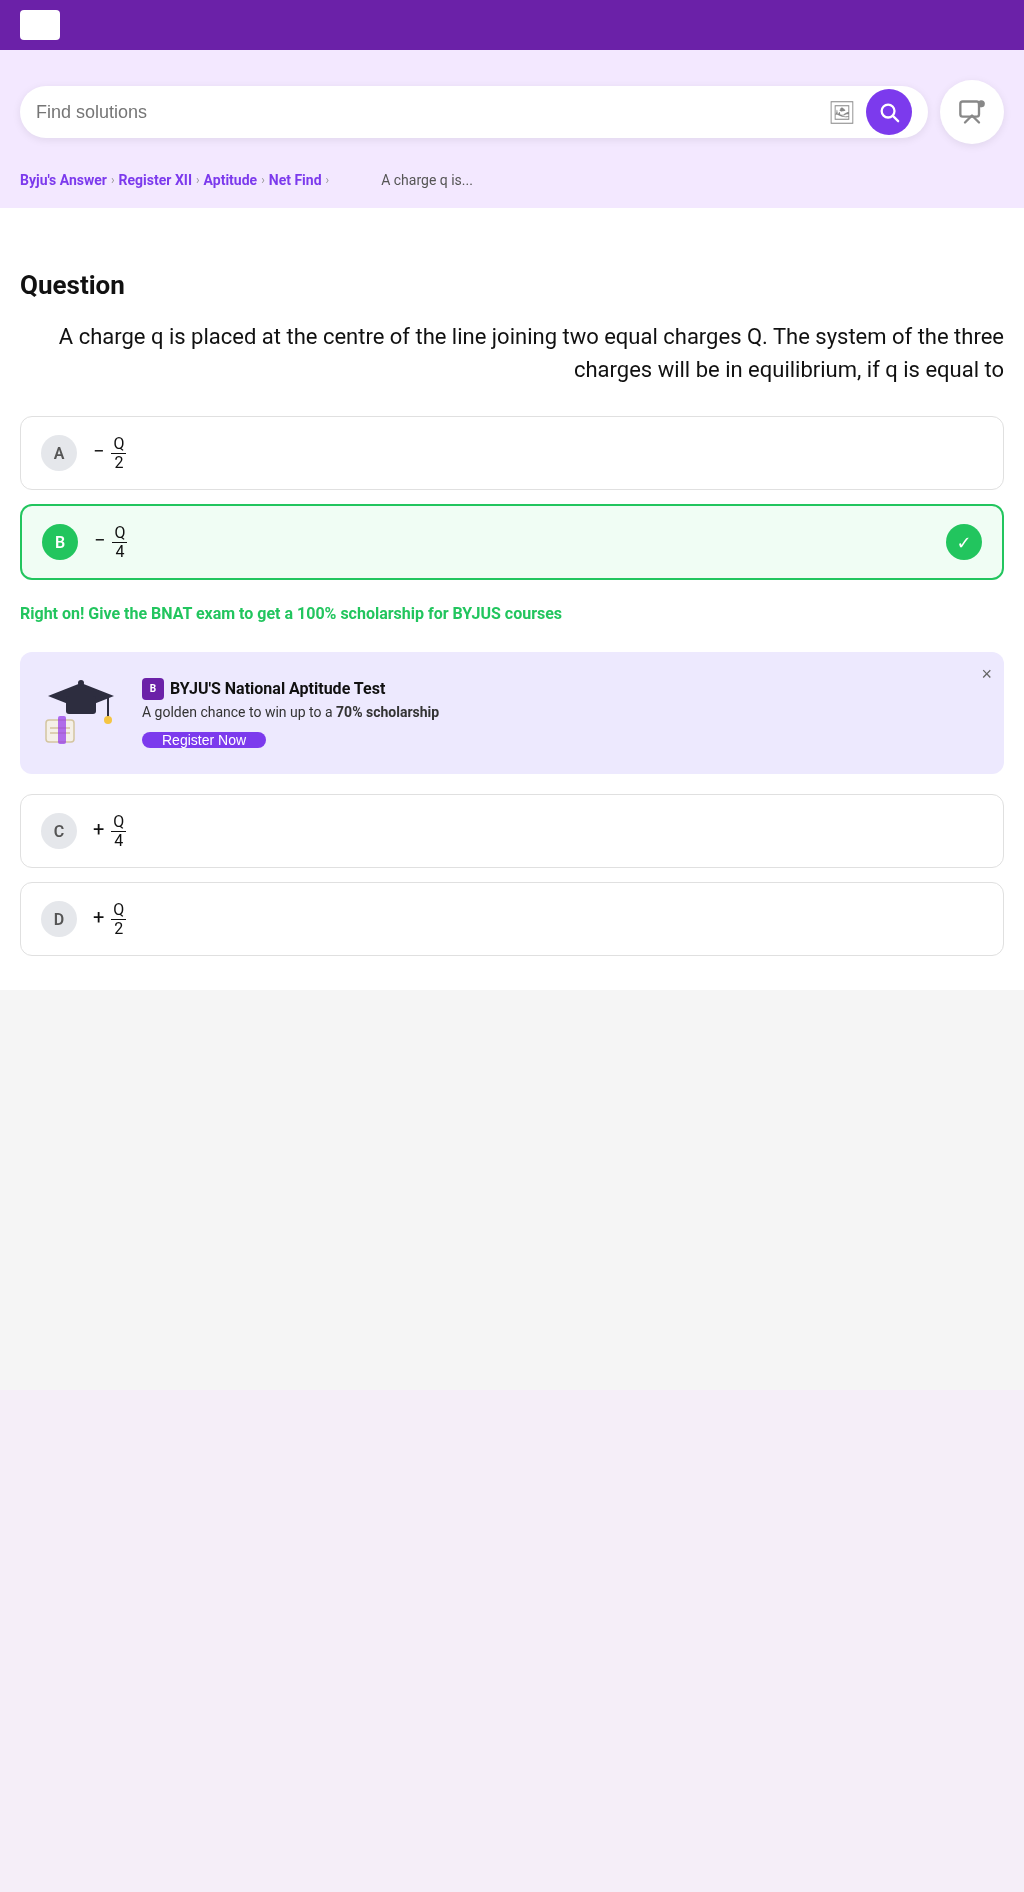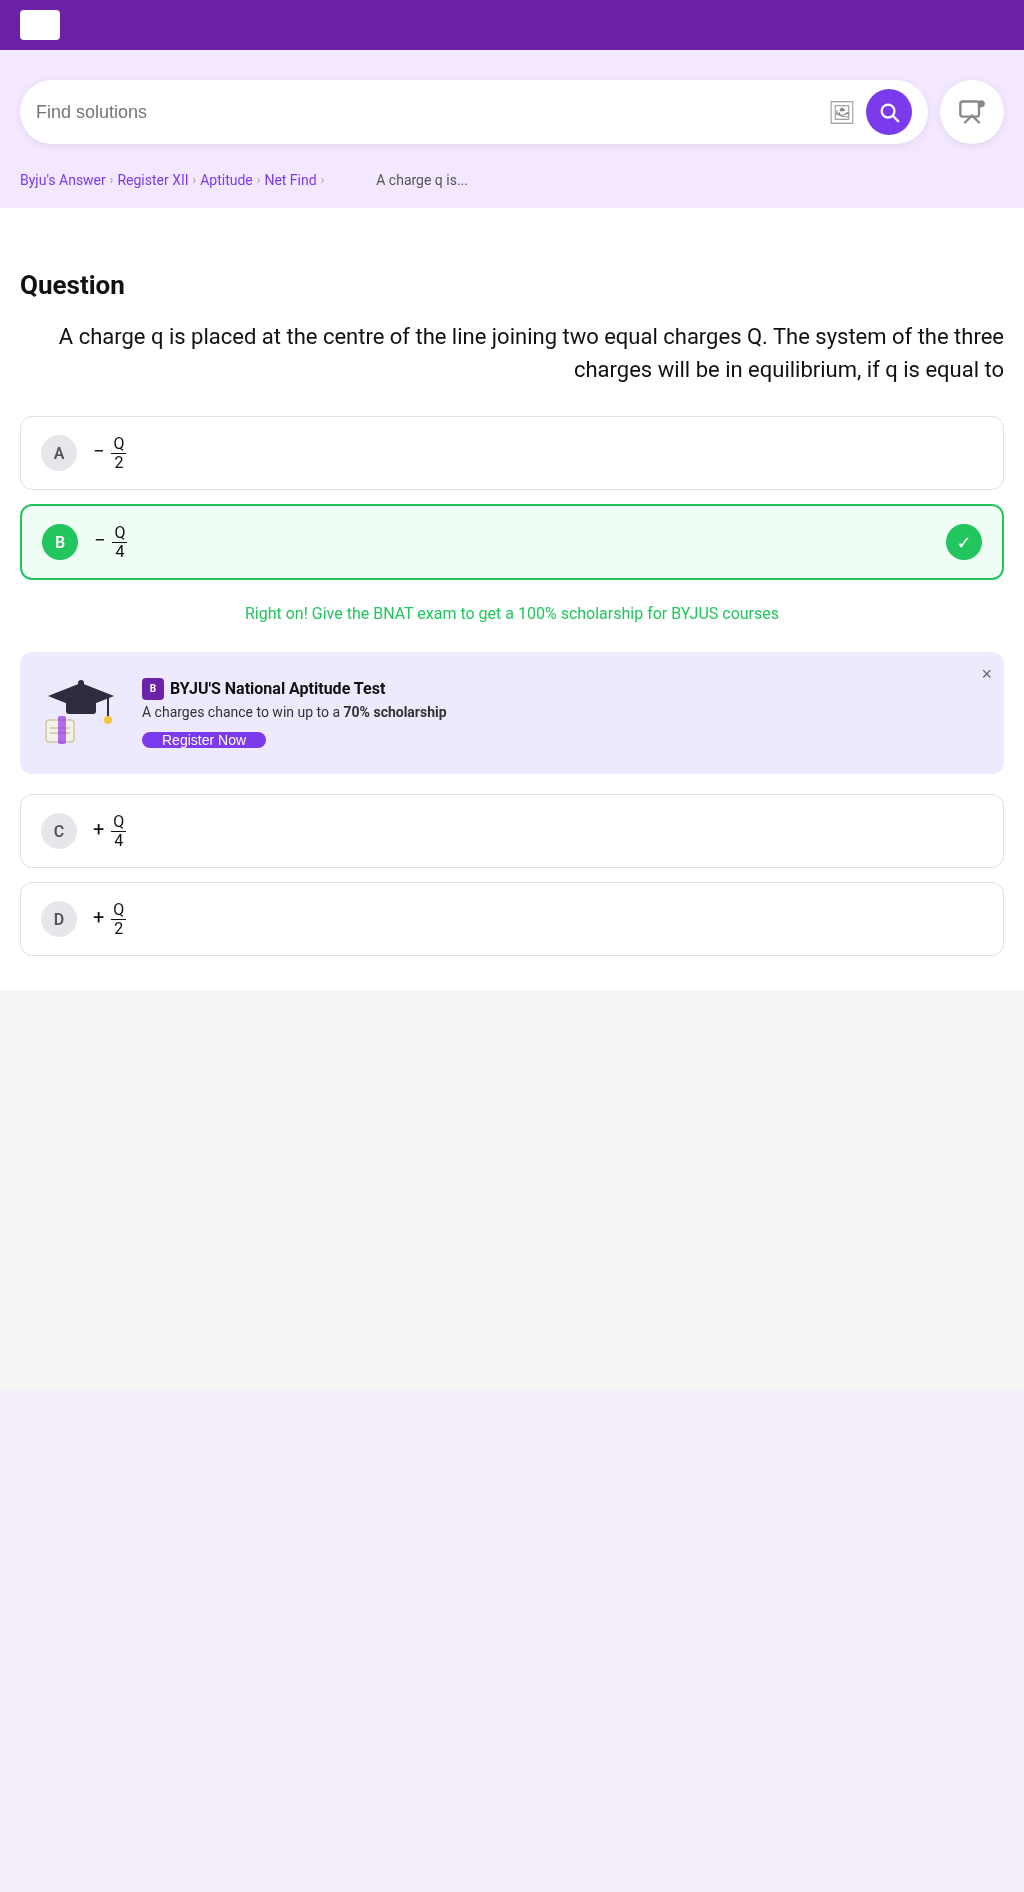--- a/index.html
+++ b/index.html
@@ -33,21 +33,21 @@
       background: #f3e8ff;
       padding: 30px 20px 20px 20px;
       display: flex;
       align-items: center;
       gap: 12px;
     }
     .search-bar {
       flex: 1;
       background: white;
       border-radius: 50px;
-      height: 64px;
+      height: 52px;
       display: flex;
       align-items: center;
       padding: 0 16px;
       box-shadow: 0 2px 8px rgba(0,0,0,0.08);
     }
     .search-input {
       flex: 1;
       border: none;
       outline: none;
       font-size: 18px;
@@ -95,20 +95,21 @@
       display: flex;
       align-items: center;
       flex-wrap: wrap;
       gap: 4px;
       font-size: 14px;
     }
     .breadcrumb-link {
       color: #7c3aed;
       cursor: pointer;
       text-decoration: none;
+      font-weight: bold;
     }
     .breadcrumb-sep {
       color: #999;
       font-size: 12px;
     }
     .breadcrumb-current {
       color: #555;
       margin-left: 48px;
     }
 
@@ -199,24 +200,23 @@
       line-height: 1;
     }
     .frac .num { border-bottom: 1.5px solid #111; padding: 0 2px 1px 2px; font-size: 16px; }
     .frac .den { padding: 1px 2px 0 2px; font-size: 16px; }
     .frac-sign { font-size: 20px; margin-right: 2px; }
 
     
     .correct-text {
       color: #22c55e;
       font-size: 16px;
-      font-weight: 400;
+      font-weight: 700;
       padding: 8px 0 16px 0;
       line-height: 1.5;
-      text-align: center;
     }
 
     
     .bnat-banner {
       background: #ede9fe;
       border-radius: 12px;
       margin: 10px 0 20px 0;
       padding: 16px;
       display: flex;
       align-items: center;
@@ -378,21 +378,21 @@
 
           <rect x="30" y="28" width="30" height="18" rx="3" fill="#2d2d3f"></rect>
         </svg>
       </div>
       <div class="bnat-content">
         <div class="bnat-title">
           <span class="bnat-logo-icon">B</span>
           <span>BYJU'S National Aptitude Test</span>
         </div>
         <div class="bnat-subtitle">
-          <span>A charges chance to win up to a </span><strong>70% scholarship</strong>
+          <span>A golden chance to win up to a </span><strong>70% scholarship</strong>
         </div>
         <button class="bnat-register-btn">Register Now</button>
       </div>
       <button class="bnat-close">×</button>
     </div>
 
     <div class="option-item">
       <div class="option-badge c-badge">C</div>
       <div class="option-text">
         <span class="frac-sign">+</span>

